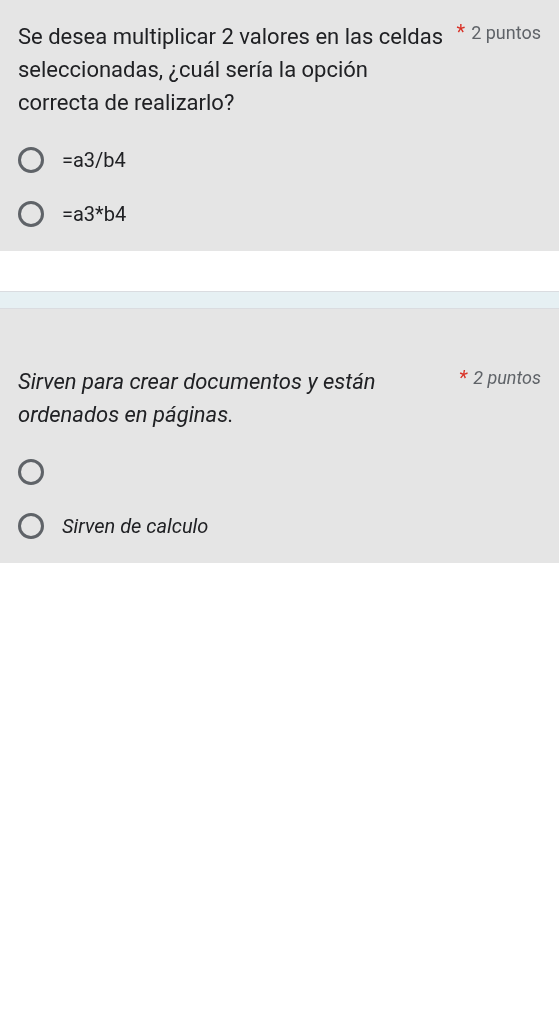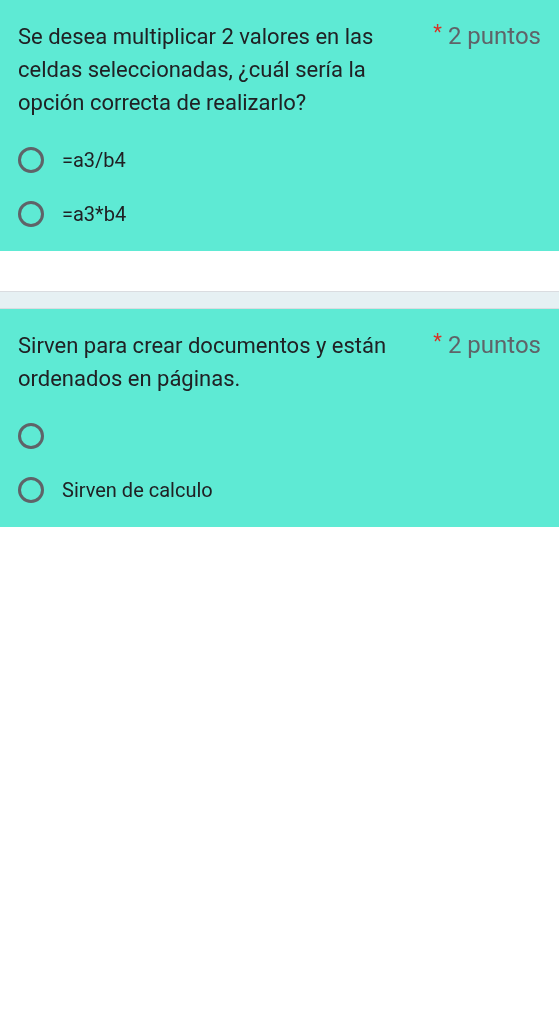--- a/index.html
+++ b/index.html
@@ -7,21 +7,21 @@
       margin: 0;
       padding: 0;
     }
     body {
       font-family: 'Roboto', 'Helvetica Neue', Arial, sans-serif;
       background: #fff;
       width: 559px;
       color: #202124;
     }
     .question-card {
-      background: #5eead4;
+      background: #e5e5e5;
       padding: 20px 18px 24px 18px;
     }
     .question-header {
       display: flex;
       align-items: flex-start;
       margin-bottom: 28px;
     }
     .question-text {
       font-size: 22px;
       line-height: 1.5;
@@ -36,21 +36,21 @@
       padding-top: 2px;
     }
     .required-star {
       color: #d93025;
       font-size: 20px;
       margin-right: 6px;
       line-height: 1;
     }
     .points-label {
       color: #5f6368;
-      font-size: 24px;
+      font-size: 18px;
     }
     .options {
       display: flex;
       flex-direction: column;
       gap: 28px;
       margin-top: 28px;
     }
     .option-row {
       display: flex;
       align-items: center;
@@ -98,21 +98,21 @@
     <div class="option-row">
       <span class="radio-circle"></span>
       <span class="option-label">=a3*b4</span>
     </div>
   </div>
 </div>
 
 <div class="spacer-top"></div>
 <div class="card-gap"></div>
 
-<div class="question-card" style="padding-top:20px;">
+<div class="question-card" style="padding-top:56px;font-style:italic;">
   <div class="question-header">
     <div class="question-text">Sirven para crear documentos y están ordenados en páginas.</div>
     <div class="points-wrap">
       <span class="required-star">*</span>
       <span class="points-label">2 puntos</span>
     </div>
   </div>
   <div class="options">
     <div class="option-row">
       <span class="radio-circle"></span>

